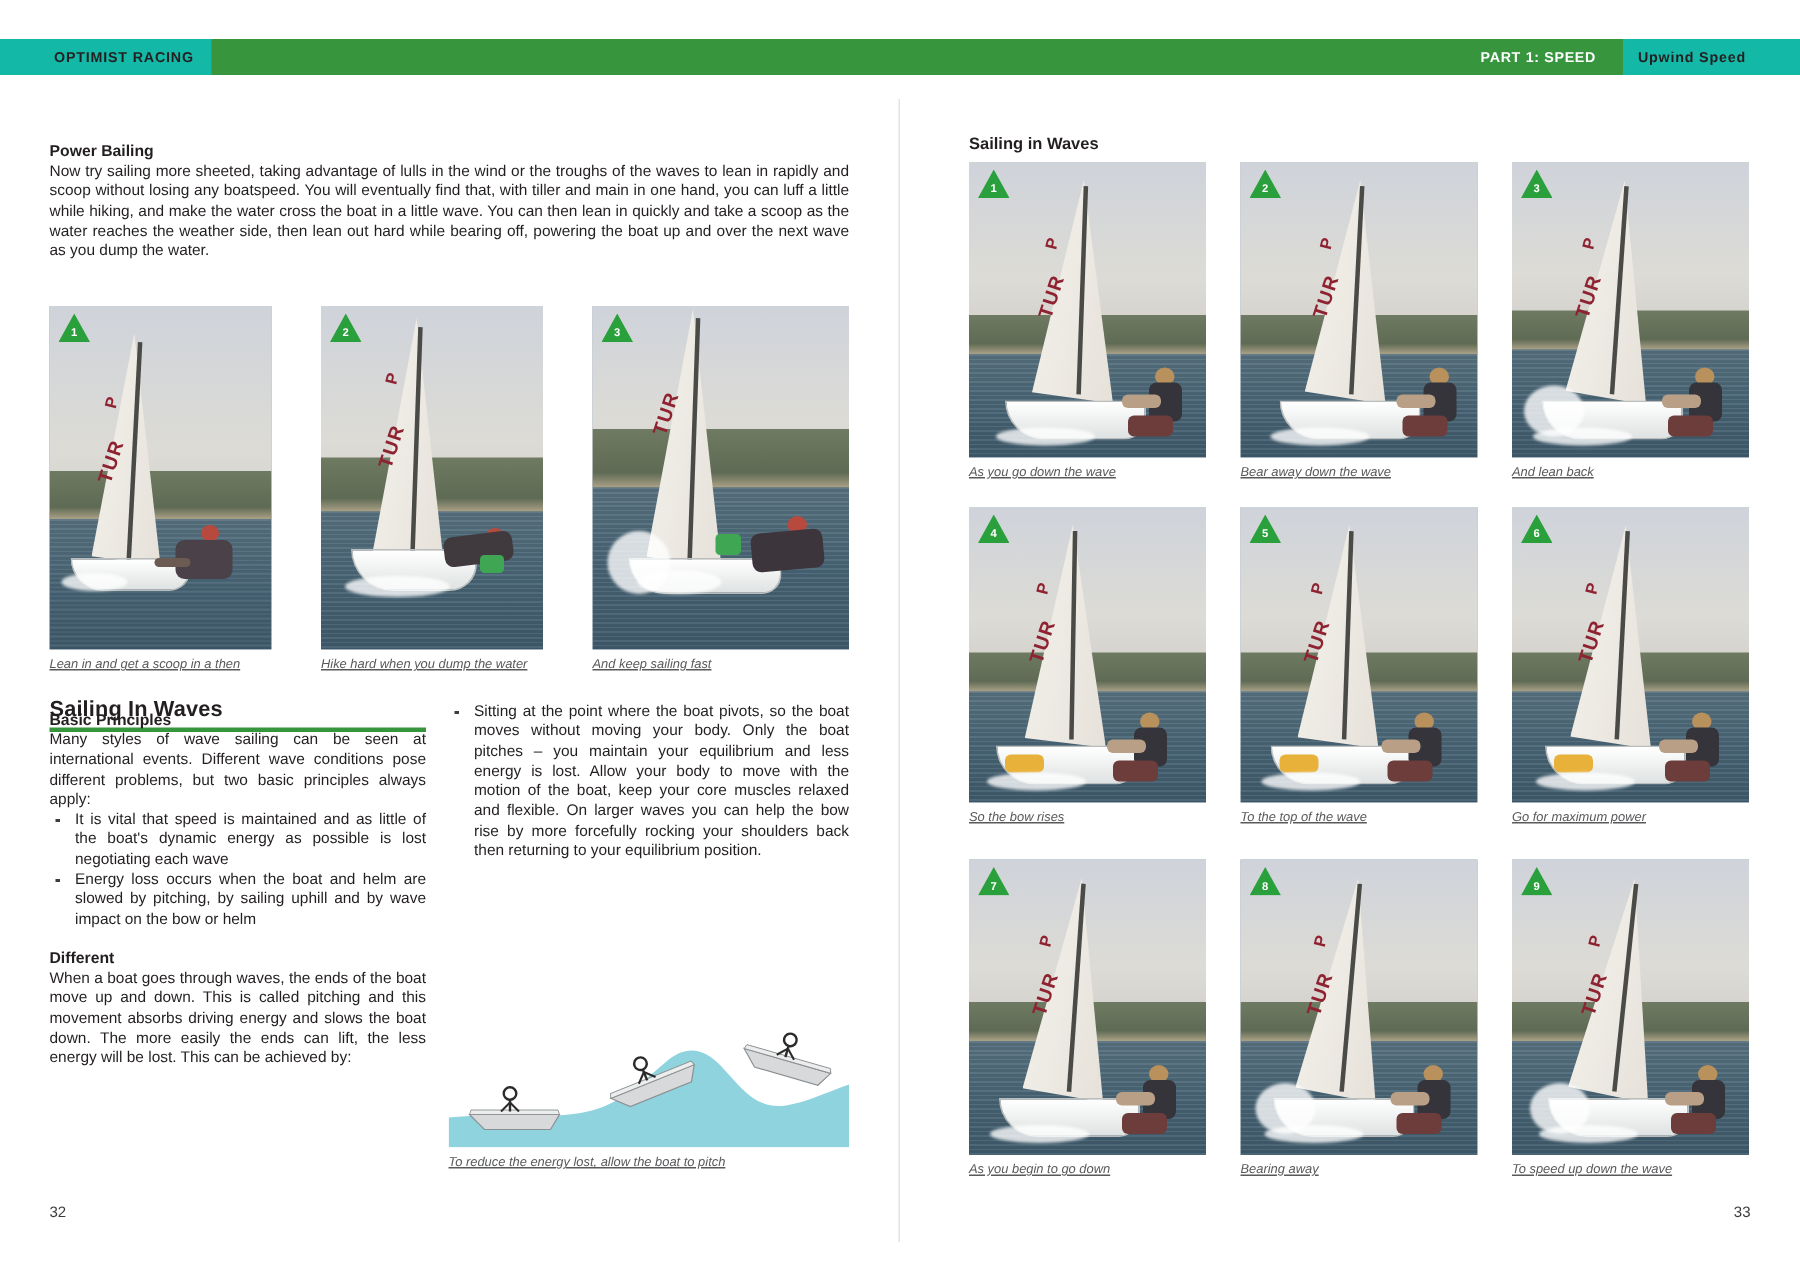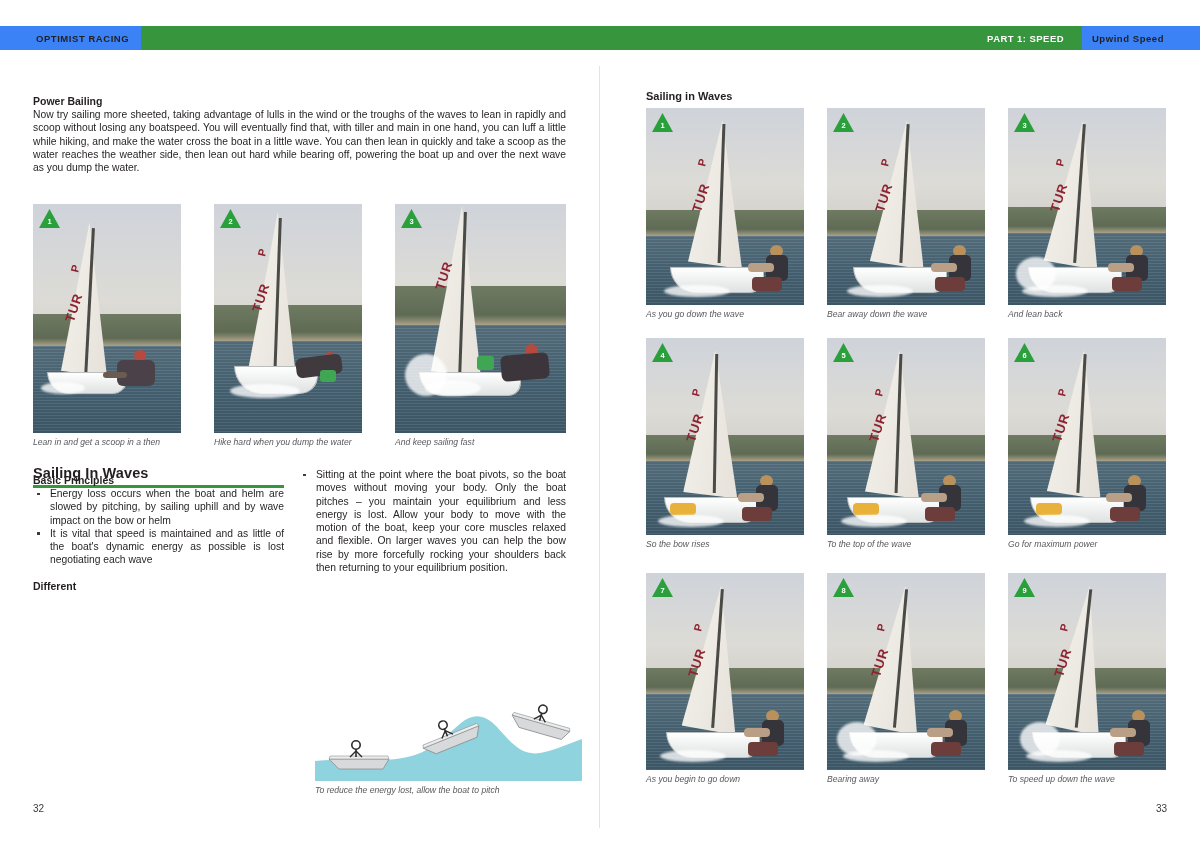--- a/index.html
+++ b/index.html
@@ -19,21 +19,21 @@
   
   .header-bar {
     position: absolute;
     left: 0; top: 26px;
     width: 1200px; height: 24px;
     background: #37953e;
   }
   .header-tab {
     position: absolute;
     top: 26px; height: 24px;
-    background: #3b82f6;
+    background: #14b8a6;
     display: flex; align-items: center;
     font-size: 9.5px;
     font-weight: bold;
     letter-spacing: 0.55px;
     color: #231f20;
   }
   .header-tab.left  { left: 0;  padding-left: 36px; padding-right: 12px; }
   .header-tab.right { right: 0; padding-left: 10px; padding-right: 36px; }
   .header-part {
     position: absolute;
@@ -108,20 +108,21 @@
     left: 4px; top: 5.5px;
     width: 2.5px; height: 2.5px;
     background: #3d3d3d;
   }
   .caption {
     font-size: 8.6px;
     font-style: italic;
     color: #58595b;
     margin-top: 4px;
     line-height: 11px;
+    text-decoration: underline;
   }
 
   
   .photo {
     position: relative;
     overflow: hidden;
     background: #8fa0ad;
   }
   .sky {
     position: absolute; left: 0; right: 0; top: 0;
@@ -302,35 +303,37 @@
     </figure>
   </div>
 
   <div style="position:absolute; left:33px; top:465px; width:251px;">
     <h2 class="section-head">Sailing In Waves</h2>
     <div class="rule"></div>
   </div>
 
   <div style="position:absolute; left:33px; top:474px; width:251px;">
     <h3 class="sub-head">Basic Principles</h3>
+    <p class="body">Many styles of wave sailing can be seen at international events. Different wave conditions pose different problems, but two basic principles always apply:</p>
     <ul class="bullets">
+      <li>It is vital that speed is maintained and as little of the boat's dynamic energy as possible is lost negotiating each wave</li>
       <li>Energy loss occurs when the boat and helm are slowed by pitching, by sailing uphill and by wave impact on the bow or helm</li>
-      <li>It is vital that speed is maintained and as little of the boat's dynamic energy as possible is lost negotiating each wave</li>
     </ul>
     <div style="height:13px;"></div>
     <h3 class="sub-head">Different</h3>
+    <p class="body">When a boat goes through waves, the ends of the boat move up and down. This is called pitching and this movement absorbs driving energy and slows the boat down. The more easily the ends can lift, the less energy will be lost. This can be achieved by:</p>
   </div>
 
   <div style="position:absolute; left:299px; top:468px; width:267px;">
     <ul class="bullets">
       <li>Sitting at the point where the boat pivots, so the boat moves without moving your body. Only the boat pitches – you maintain your equilibrium and less energy is lost. Allow your body to move with the motion of the boat, keep your core muscles relaxed and flexible. On larger waves you can help the bow rise by more forcefully rocking your shoulders back then returning to your equilibrium position.</li>
     </ul>
   </div>
 
-  <figure style="position:absolute; left:299px; top:683px; width:267px; margin:16px;">
+  <figure style="position:absolute; left:299px; top:683px; width:267px; margin:0;">
     <div class="diagram" style="width:267px; height:82px;">
       <svg width="267" height="82" viewBox="0 0 267 82">
 
         <path d="M0,62 L0,82 L267,82 L267,40 C250,46 238,52 225,54 C205,57 195,42 182,28
                  C170,15 158,14 146,24 C132,36 118,50 100,56 C78,63 60,60 42,60
                  C26,60 12,61 0,62 Z" fill="#8ed3dd"></path>
 
         <g>
           <path d="M14,60 L74,60 L68,70 L24,70 Z" fill="#d8d9da" stroke="#8d9093" stroke-width="0.8"></path>
           <path d="M14,60 L74,60 L73,57 L15,57 Z" fill="#eceded" stroke="#8d9093" stroke-width="0.6"></path>

